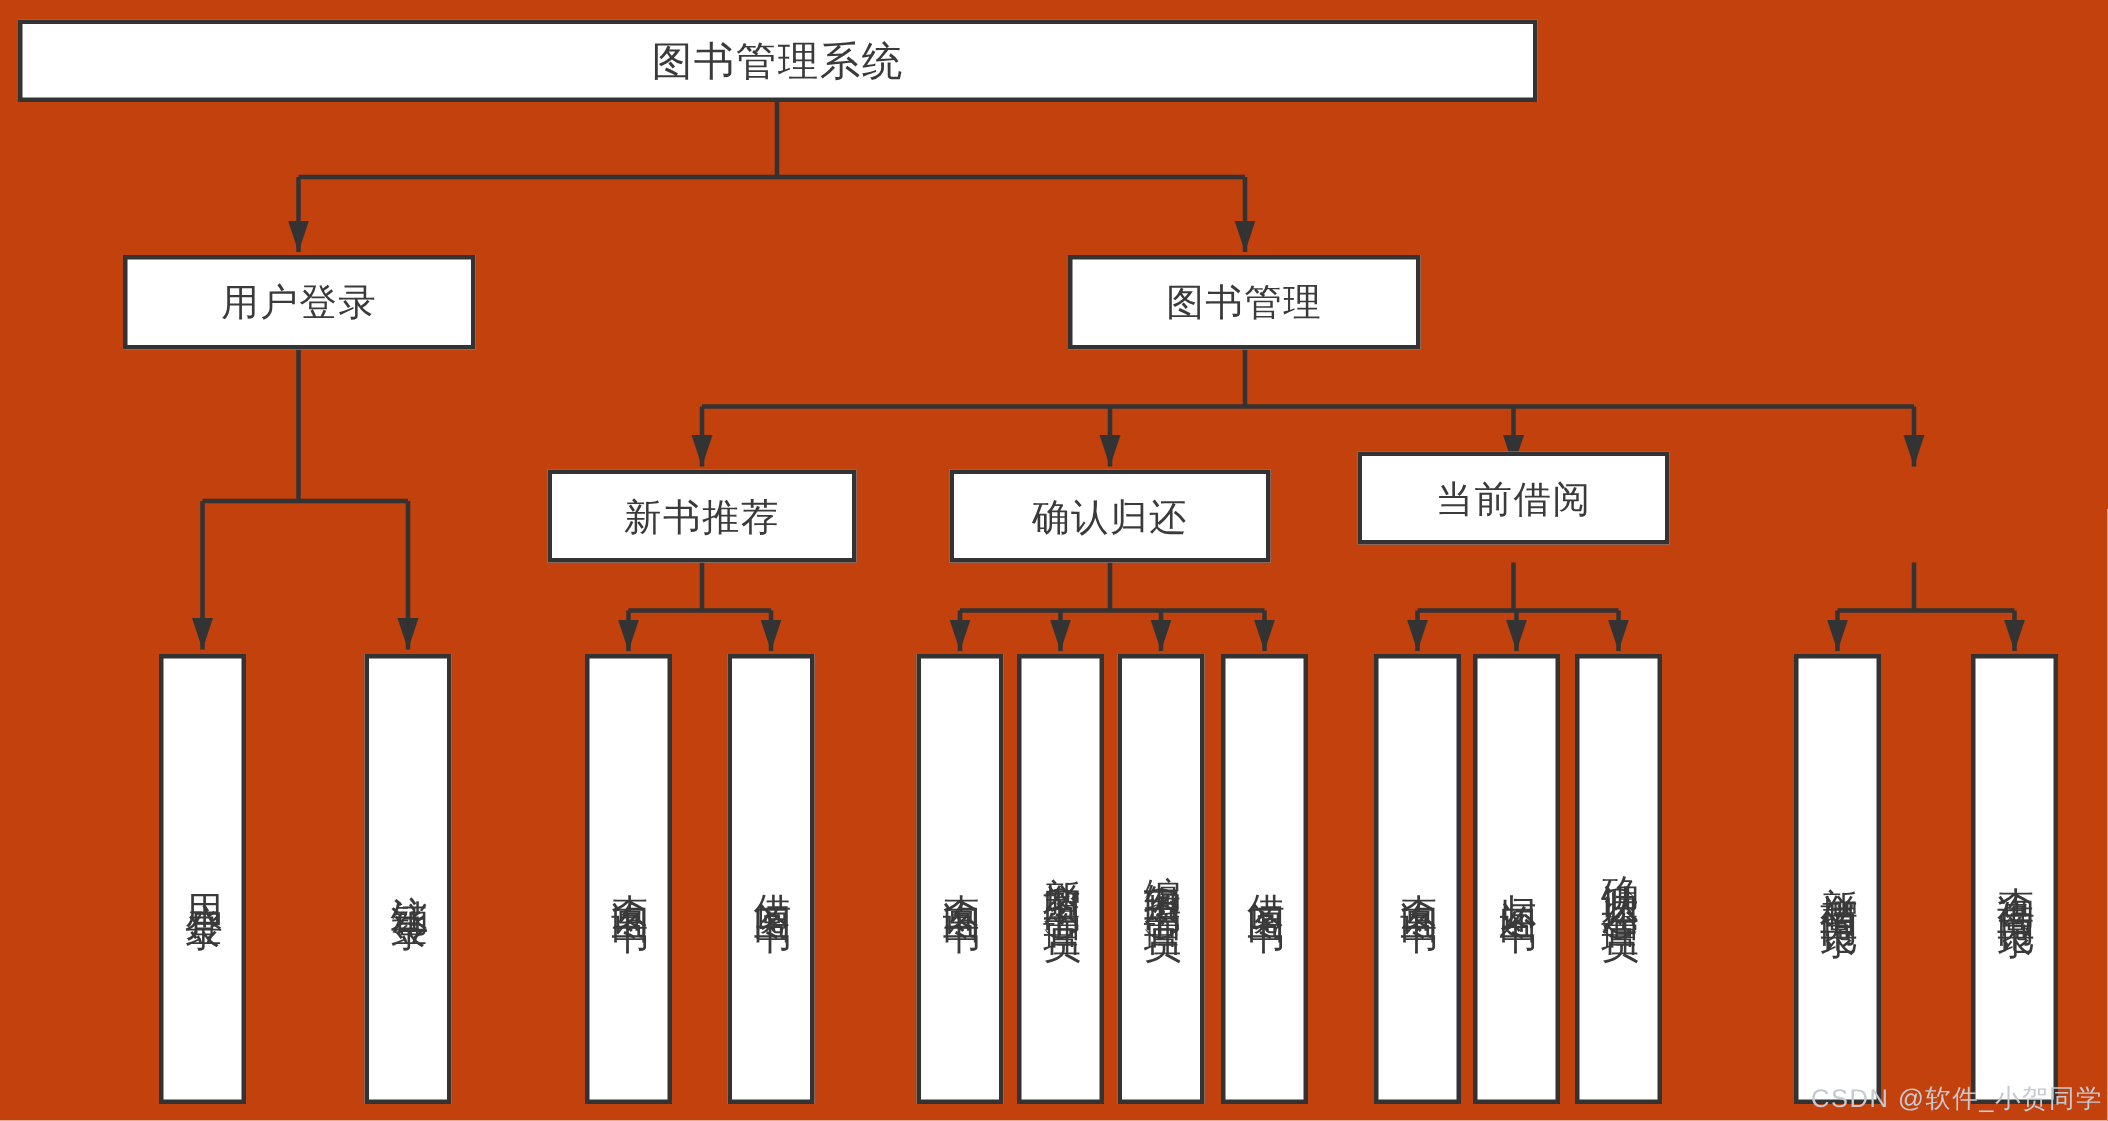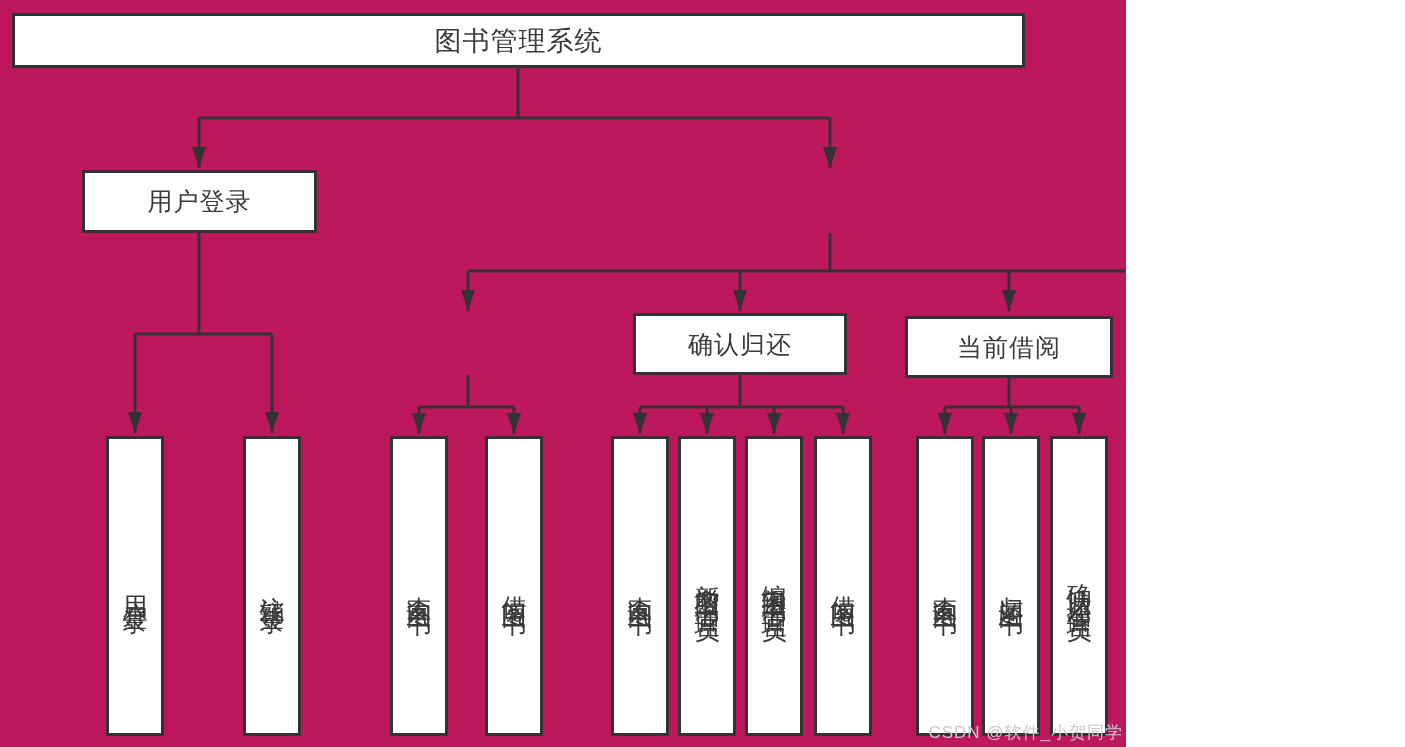--- a/index.html
+++ b/index.html
@@ -2,23 +2,23 @@
 <html><head>
 <meta charset="utf-8">
 <style>
   html, body {
     margin: 0;
     padding: 0;
     background: #ffffff;
   }
   #canvas {
     position: relative;
-    width: 1126px;
+    width: 1405px;
     height: 747px;
-    background: #be185d;
+    background: #c2410c;
     font-family: "Liberation Sans", sans-serif;
     overflow: hidden;
   }
   #connectors {
     position: absolute;
     left: 0;
     top: 0;
     width: 1405px;
     height: 747px;
     pointer-events: none;
@@ -120,25 +120,31 @@
     </g>
   </svg>
 
   <div class="box root-box" style="left:12px; top:13px; width:1013px; height:55px;">
     <span class="h-label">图书管理系统</span>
   </div>
 
   <div class="box" style="left:82px; top:170px; width:235px; height:63px;">
     <span class="h-label">用户登录</span>
   </div>
+  <div class="box" style="left:712px; top:170px; width:235px; height:63px;">
+    <span class="h-label">图书管理</span>
+  </div>
 
+  <div class="box" style="left:365px; top:313px; width:206px; height:62px;">
+    <span class="h-label">新书推荐</span>
+  </div>
   <div class="box" style="left:633px; top:313px; width:214px; height:62px;">
     <span class="h-label">确认归还</span>
   </div>
-  <div class="box" style="left:905px; top:316px; width:208px; height:62px;justify-content:center;">
+  <div class="box" style="left:905px; top:301px; width:208px; height:62px;justify-content:center;">
     <span class="h-label">当前借阅</span>
   </div>
 
   <div class="box leaf" style="left:106px;">
     <span class="v-label">用户登录</span>
   </div>
   <div class="box leaf" style="left:243px;">
     <span class="v-label">注销登录</span>
   </div>
 

